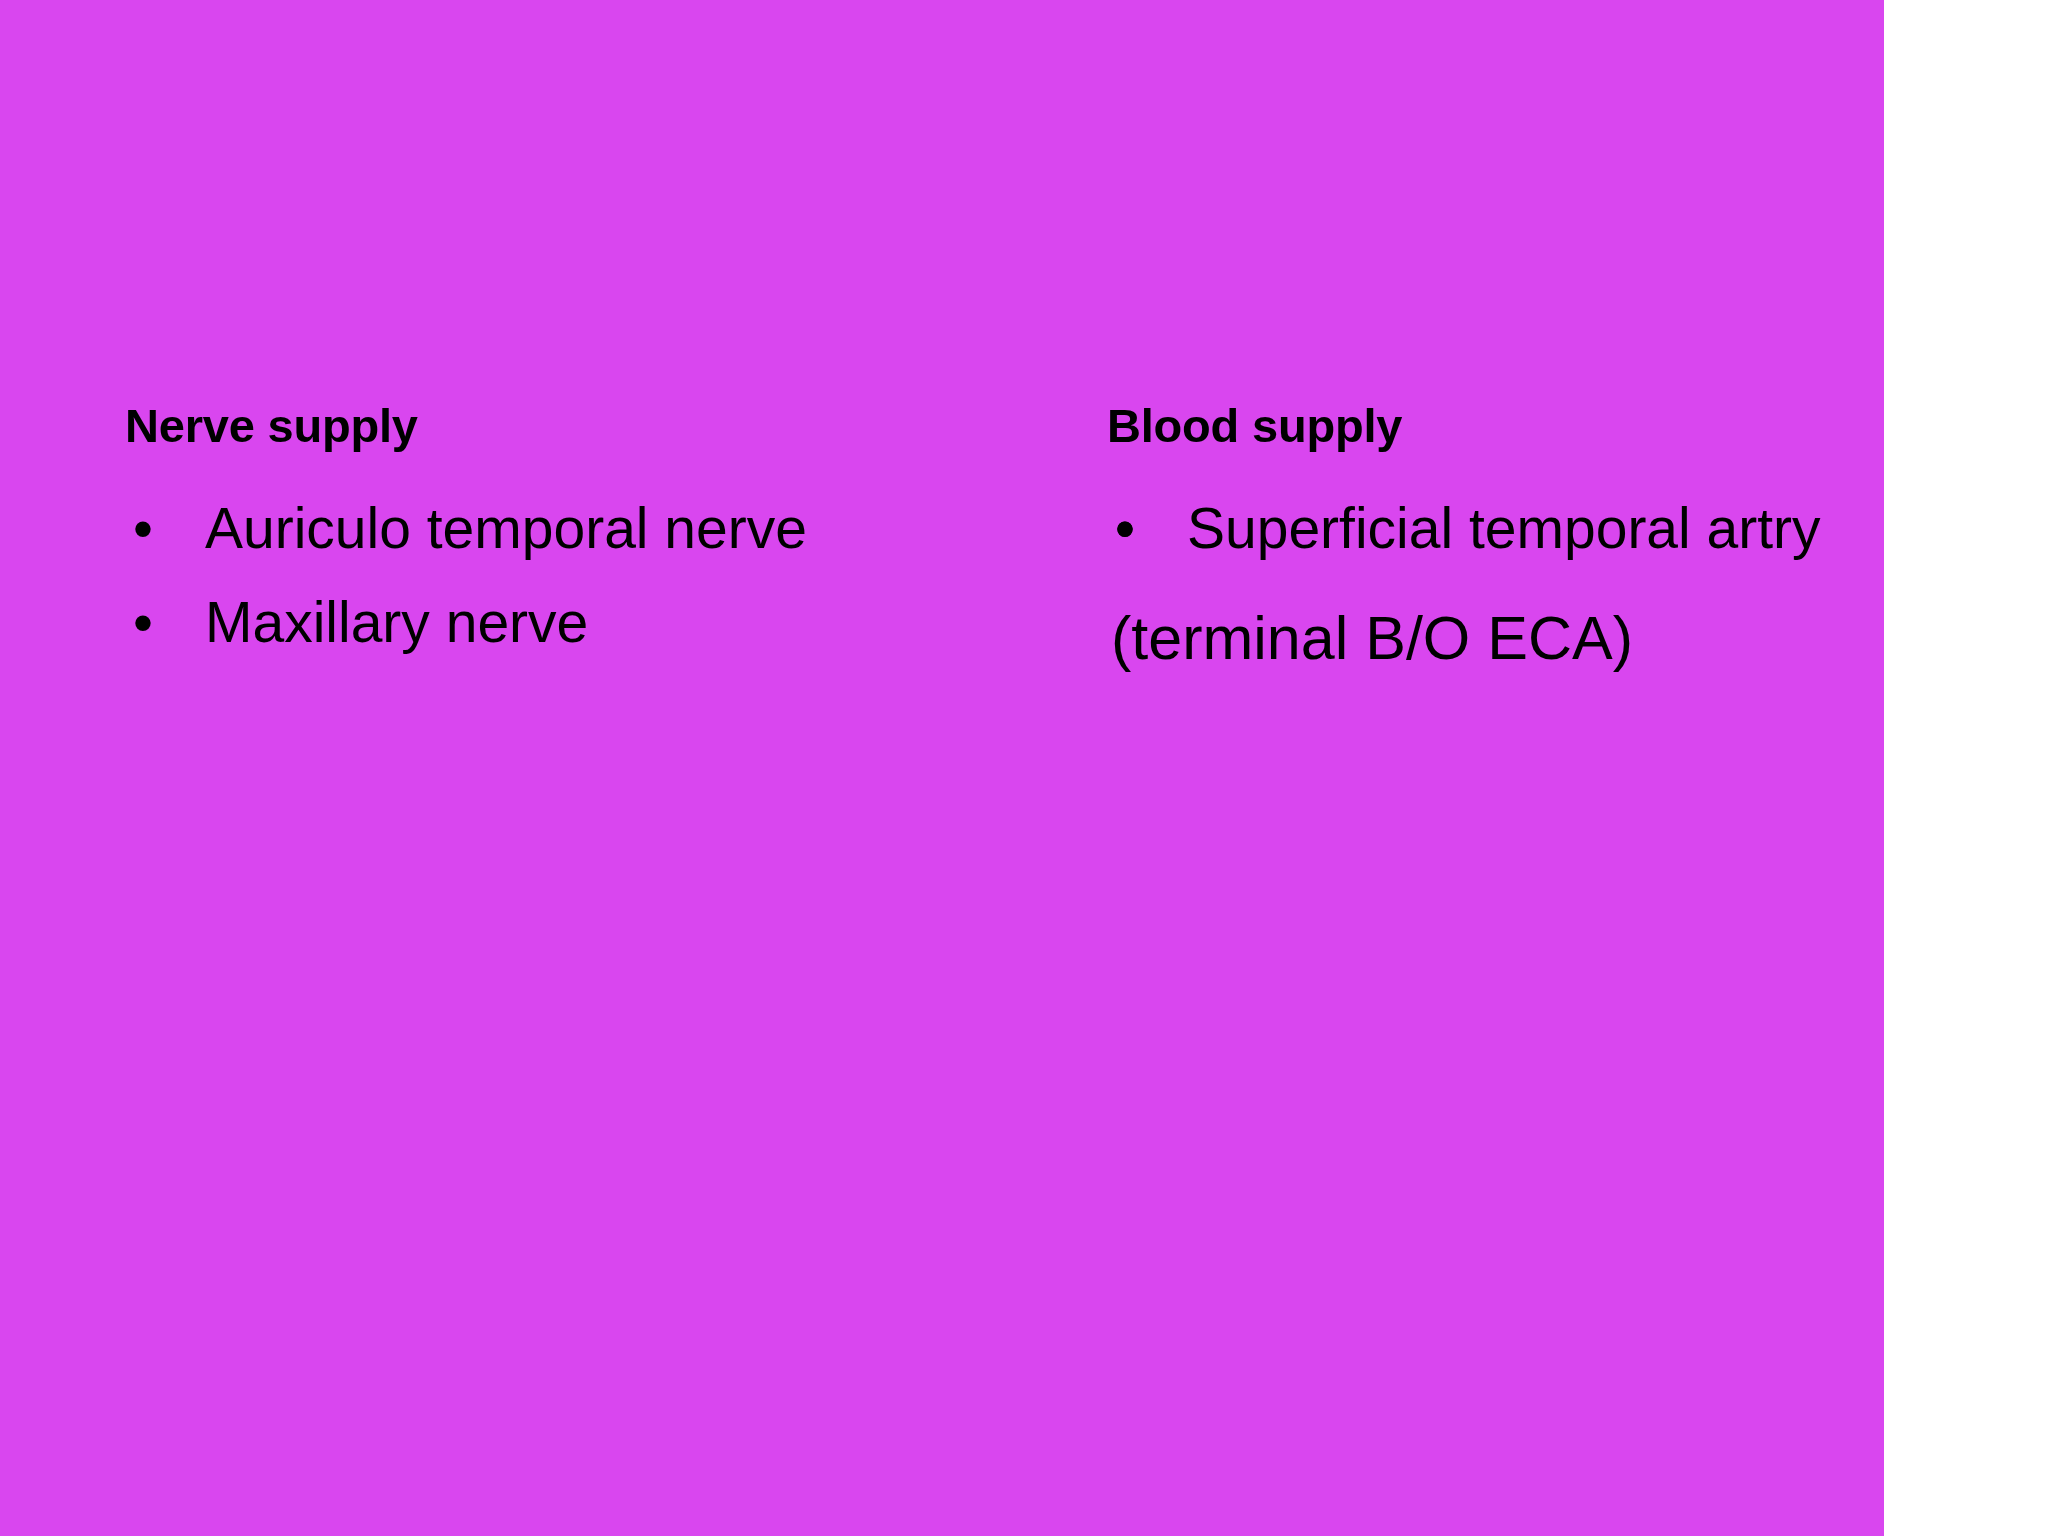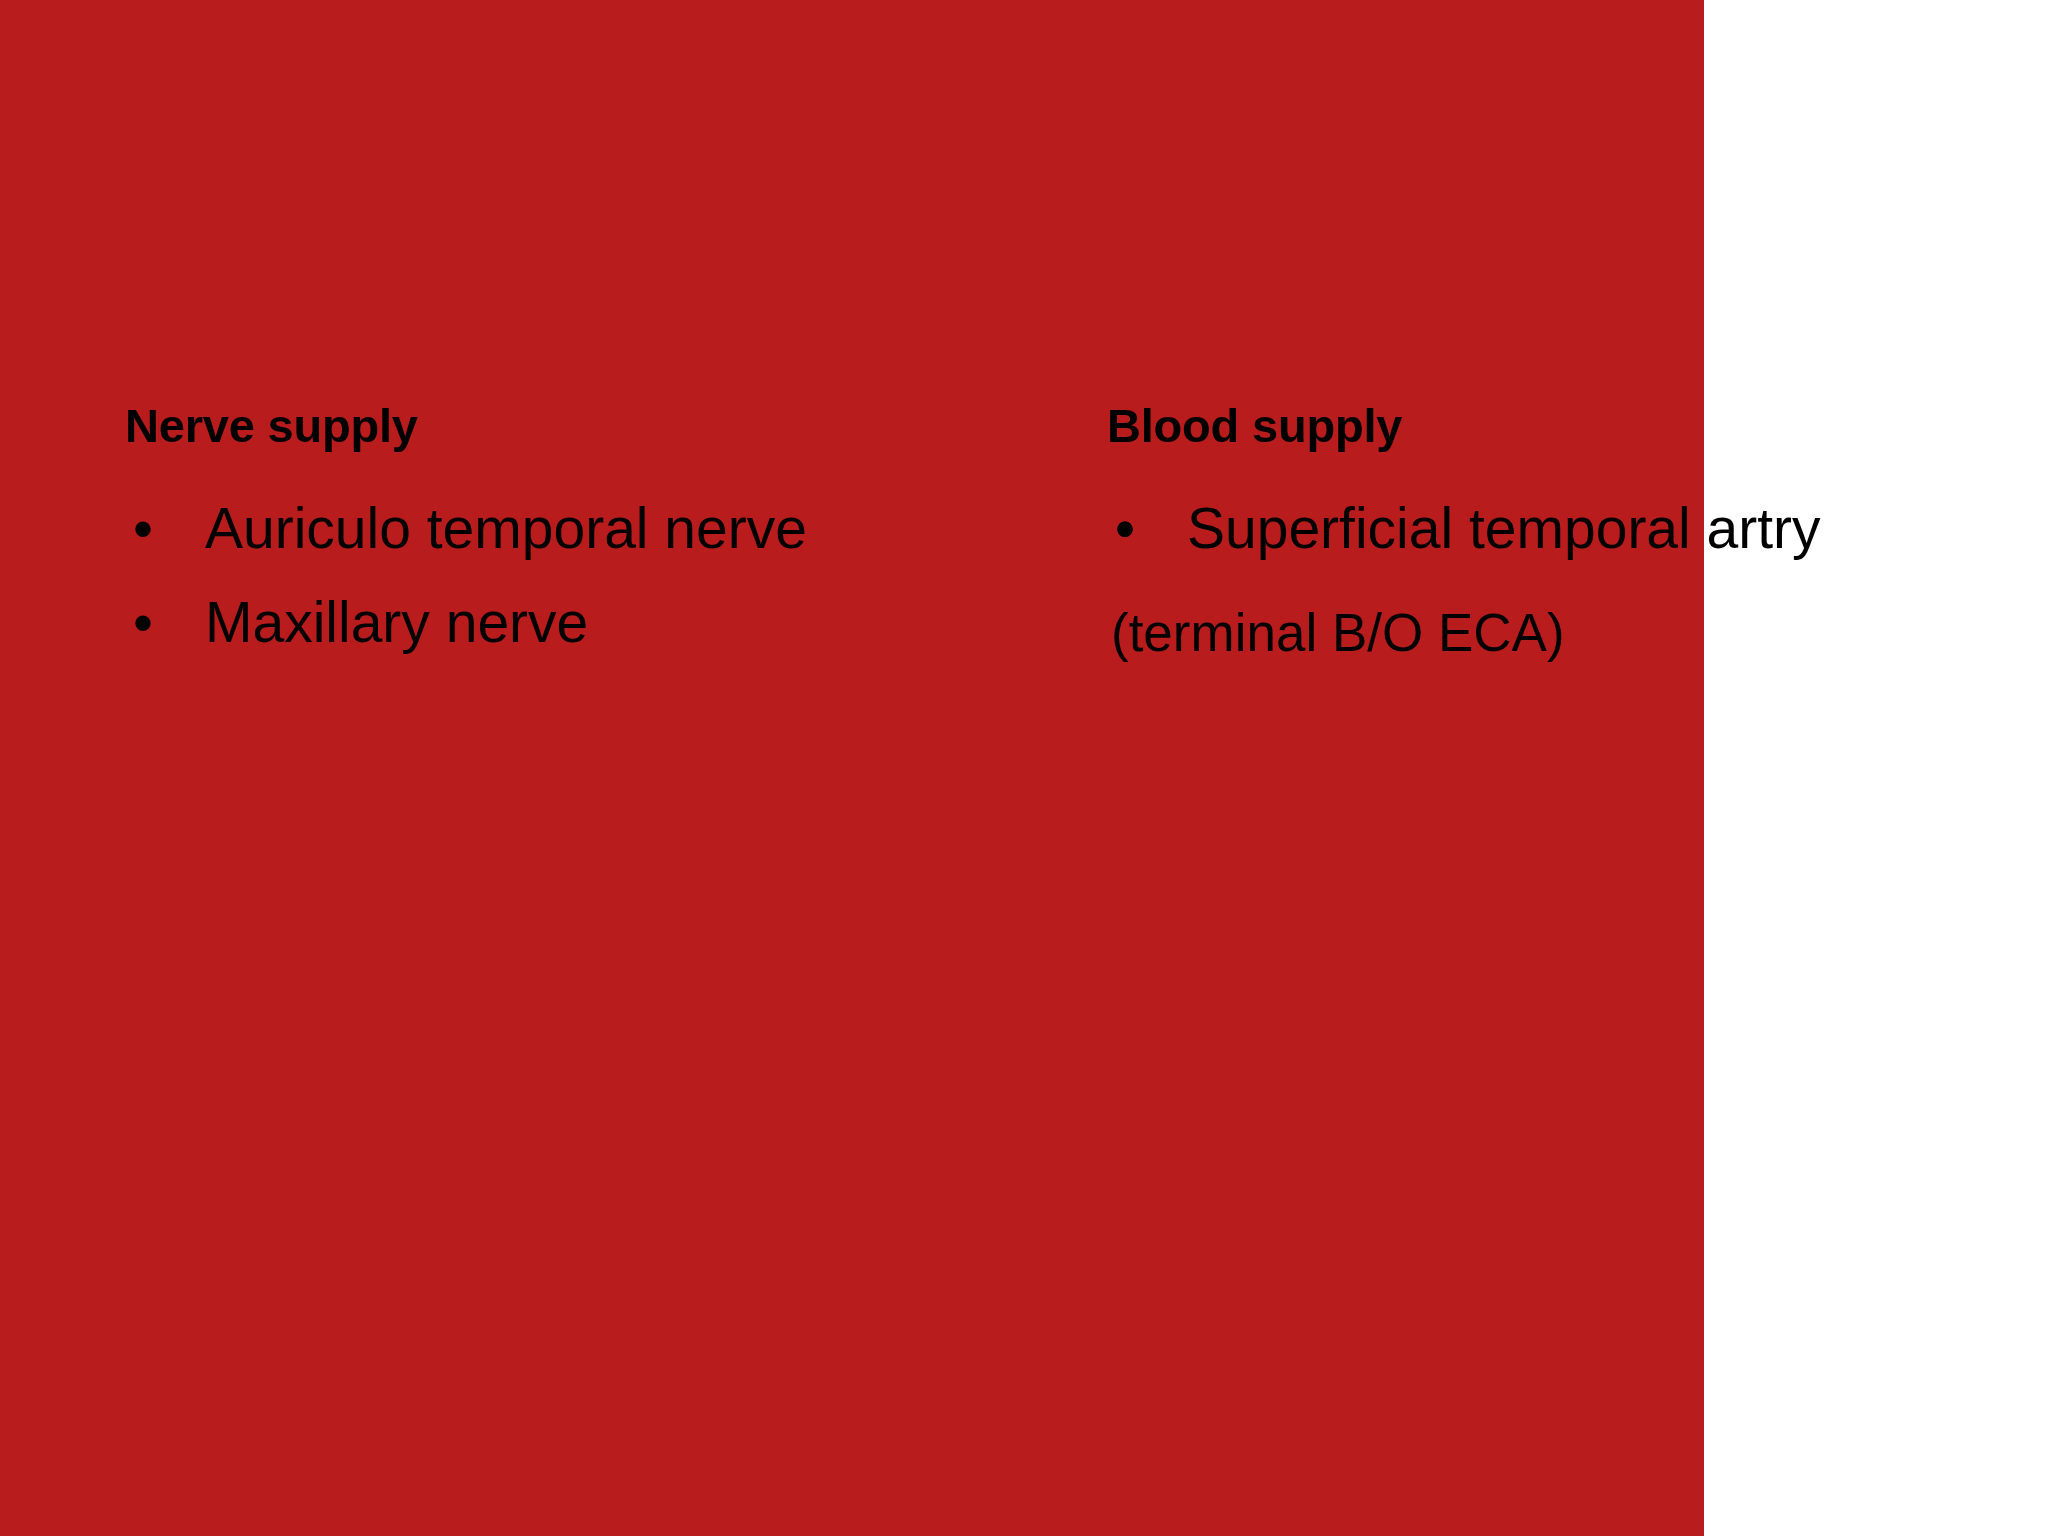--- a/index.html
+++ b/index.html
@@ -12,23 +12,23 @@
     width: 2048px;
     height: 1536px;
     overflow: hidden;
     font-family: "Liberation Sans", sans-serif;
     color: #000000;
     -webkit-font-smoothing: antialiased;
   }
 
   .slide {
     position: relative;
-    width: 1704px;
+    width: 1884px;
     height: 1536px;
-    background: #b91c1c;
+    background: #d946ef;
   }
 
   .content-area {
     position: absolute;
     left: 0;
     top: 0;
     width: 2048px;
     height: 1536px;
   }
 
@@ -82,21 +82,21 @@
     font-size: 57px;
     line-height: 1.33;
   }
 
   .bullet-text {
     display: block;
   }
 
   
   .note-line {
-    font-size: 53px;
+    font-size: 61px;
     line-height: 1.33;
     font-weight: normal;
     margin-top: 32px;
     padding-left: 4px;
     white-space: nowrap;
   }
 </style>
 </head>
 <body>
 

